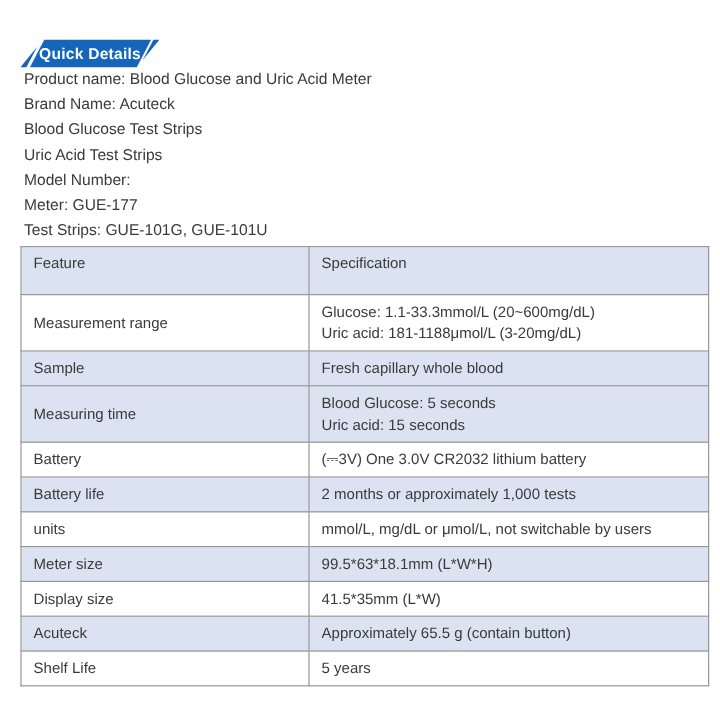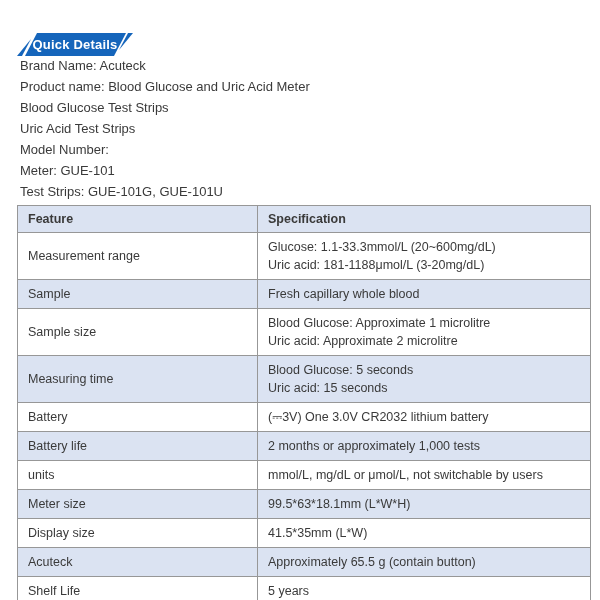--- a/index.html
+++ b/index.html
@@ -73,23 +73,23 @@
   }
   .spec-table th, .spec-table td {
     border: 1px solid var(--border-color, #979797);
     padding: 4px 10px;
     text-align: left;
     vertical-align: middle;
     line-height: 16px;
   }
   .spec-table th {
     background: var(--stripe-bg, #dbe3f2);
-    font-weight: 700;
+    font-weight: 400;
     padding-top: 5px;
-    padding-bottom: 5px;
+    padding-bottom: 18px;
   }
   .spec-table col.feature-col { width: 240px; }
   .spec-table tr.stripe td { background: var(--stripe-bg, #dbe3f2); }
   .spec-line {
     margin: 2px 0;
     white-space: nowrap;
     overflow: hidden;
   }
 </style>
 </head>
@@ -103,26 +103,26 @@
       <polygon class="qd-shape-part" points="0,23 5,23 14,6" fill="#1565bb"></polygon>
 
       <polygon class="qd-shape-part" points="20,0 109,0 97,23 8,23" fill="#1565bb"></polygon>
 
       <polygon class="qd-shape-part" points="116,0 111,0 102,17" fill="#1565bb"></polygon>
     </svg>
     <span class="qd-label">Quick Details</span>
   </div>
 
   <ul class="info-list">
+      <li>Product name: Blood Glucose and Uric Acid Meter</li>
       <li>Brand Name: Acuteck</li>
-      <li>Product name: Blood Glucose and Uric Acid Meter</li>
       <li>Blood Glucose Test Strips</li>
       <li>Uric Acid Test Strips</li>
       <li>Model Number:</li>
-      <li>Meter: GUE-101</li>
+      <li>Meter: GUE-177</li>
       <li>Test Strips: GUE-101G, GUE-101U</li>
     </ul>
 
   <table class="spec-table">
     <colgroup>
       <col class="feature-col">
       <col class="spec-col">
     </colgroup>
     <thead>
       <tr>
@@ -137,27 +137,20 @@
             <div class="spec-line">Glucose: 1.1-33.3mmol/L (20~600mg/dL)</div>
             <div class="spec-line">Uric acid: 181-1188μmol/L (3-20mg/dL)</div>
           </td>
         </tr>
         <tr class="stripe">
           <td>Sample</td>
           <td>
             <div class="spec-line">Fresh capillary whole blood</div>
           </td>
         </tr>
-        <tr>
-          <td>Sample size</td>
-          <td>
-            <div class="spec-line">Blood Glucose: Approximate 1 microlitre</div>
-            <div class="spec-line">Uric acid: Approximate 2 microlitre</div>
-          </td>
-        </tr>
         <tr class="stripe">
           <td>Measuring time</td>
           <td>
             <div class="spec-line">Blood Glucose: 5 seconds</div>
             <div class="spec-line">Uric acid: 15 seconds</div>
           </td>
         </tr>
         <tr>
           <td>Battery</td>
           <td>

